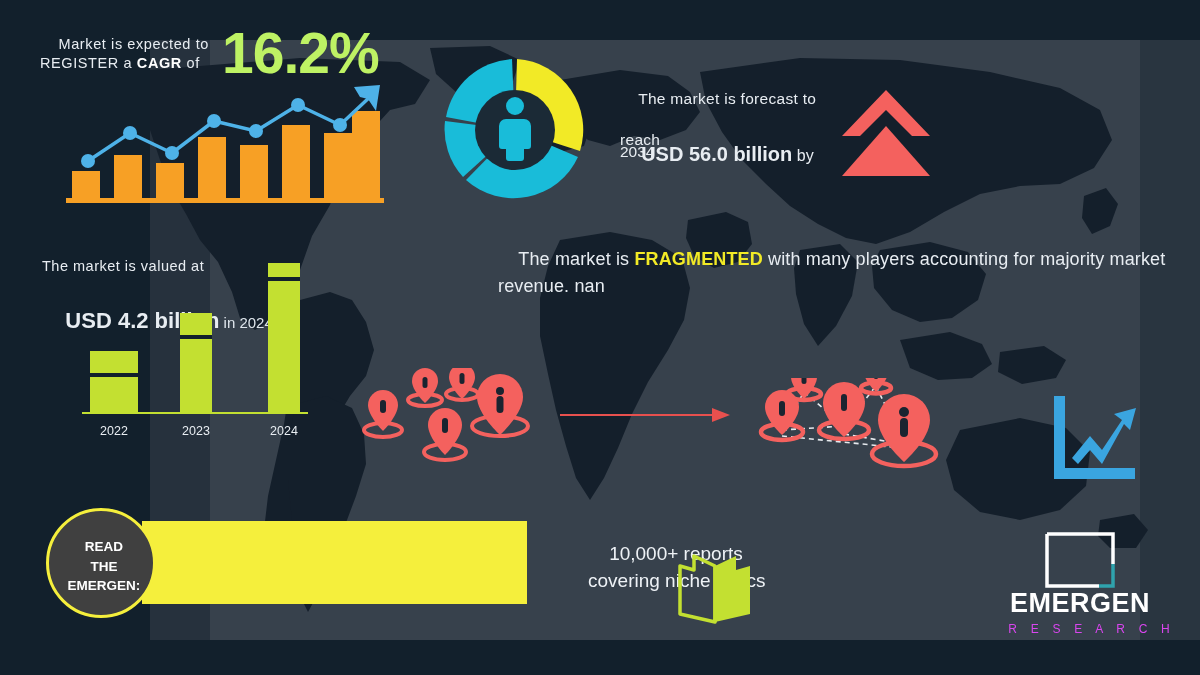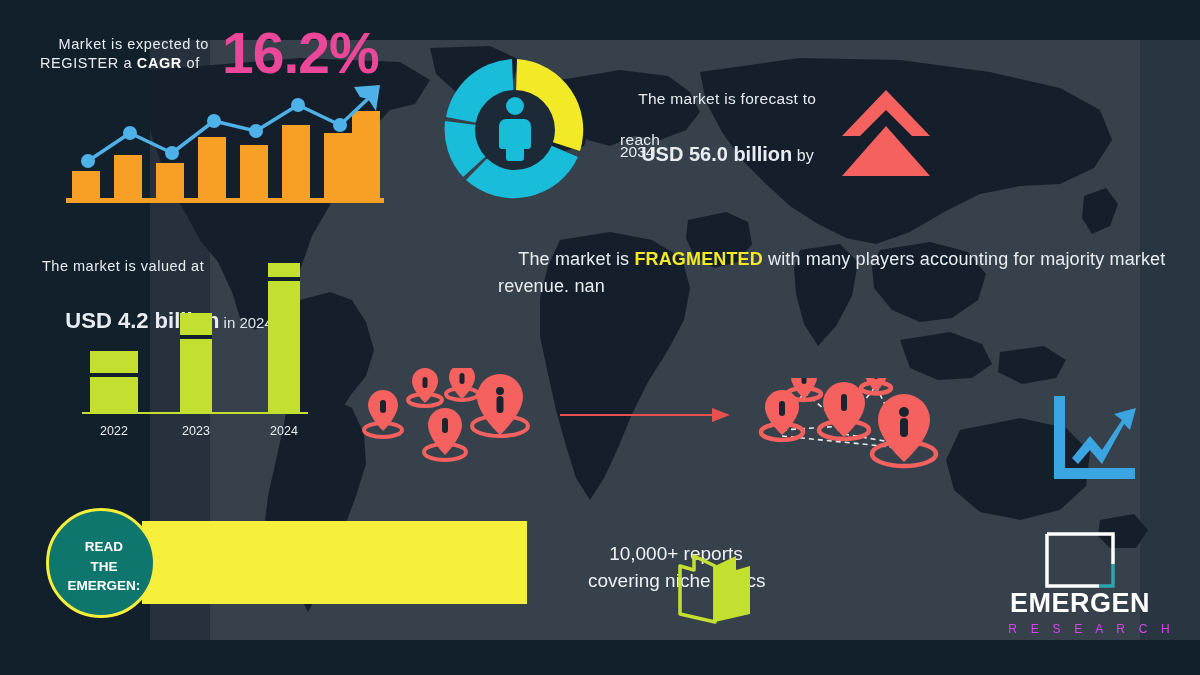--- a/index.html
+++ b/index.html
@@ -16,21 +16,21 @@
   .mapwrap{position:absolute;left:0;top:0;width:1200px;height:675px;}
   .mapwrap svg{position:absolute;left:0;top:0;}
 
   
   .txt{position:absolute;color:#e8edf2;line-height:1.32;white-space:pre;}
   .bold{font-weight:700;color:#ffffff;}
 
   
   #cagr-label{left:40px;top:16px;font-size:14.5px;letter-spacing:.6px;}
   #cagr-label .l2{display:block;}
-  #cagr-value{left:222px;top:16px;font-size:57px;font-weight:700;color:#ec4899;letter-spacing:-1px;}
+  #cagr-value{left:222px;top:16px;font-size:57px;font-weight:700;color:#bef264;letter-spacing:-1px;}
 
   
   #forecast-line1{left:620px;top:69px;font-size:15.5px;letter-spacing:.3px;}
   #forecast-line2{left:620px;top:116px;font-size:19px;}
   #forecast-line2 .b{font-weight:700;font-size:20px;}
   #forecast-line2 .s{font-weight:400;font-size:16px;}
   #forecast-year{left:620px;top:142px;font-size:15.5px;}
 
   
   #frag{left:498px;top:219px;font-size:18px;letter-spacing:.15px;line-height:1.5;}
@@ -57,21 +57,21 @@
 
   
   #orange-chart{left:62px;top:75px;width:330px;height:135px;}
 
   
   #donut{left:432px;top:47px;width:166px;height:166px;}
 
   
   #report-bar{position:absolute;left:142px;top:521px;width:385px;height:83px;background:#f5ef3c;}
   #report-circle{position:absolute;left:46px;top:508px;width:110px;height:110px;border-radius:50%;
-     background:#0f766e;border:3px solid #f5ef3c;box-sizing:border-box;}
+     background:#404040;border:3px solid #f5ef3c;box-sizing:border-box;}
   #report-circle-label{position:absolute;left:0;top:26px;width:110px;text-align:center;
      font-size:13.5px;font-weight:700;color:#ffffff;line-height:1.45;}
   #report-title{position:absolute;left:166px;top:562px;font-size:13.5px;font-weight:700;color:#1a1a1a;}
 
   
   #logo{position:absolute;left:985px;top:530px;width:190px;height:115px;}
   #logo-name{position:absolute;left:0;top:58px;width:190px;text-align:center;
      font-size:27px;font-weight:700;color:#ffffff;letter-spacing:0.5px;}
   #logo-sub{position:absolute;left:0;top:92px;width:190px;text-align:right;
      font-size:12px;font-weight:400;color:#d946ef;letter-spacing:5.2px;}

